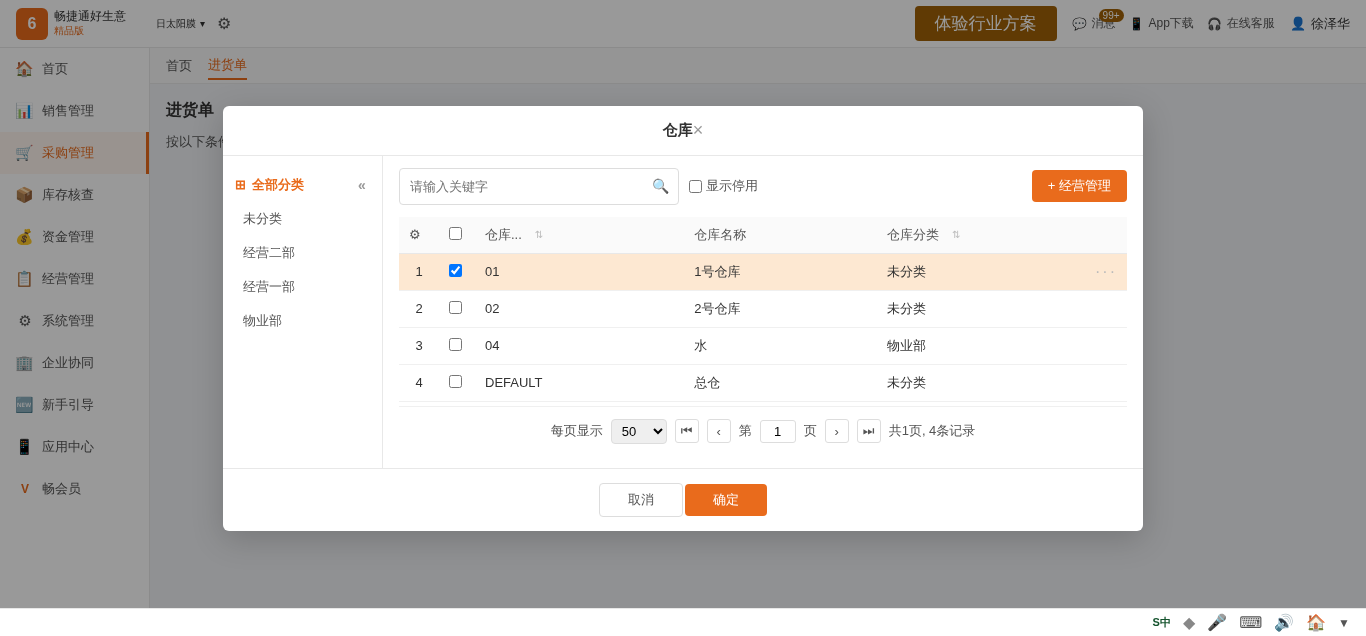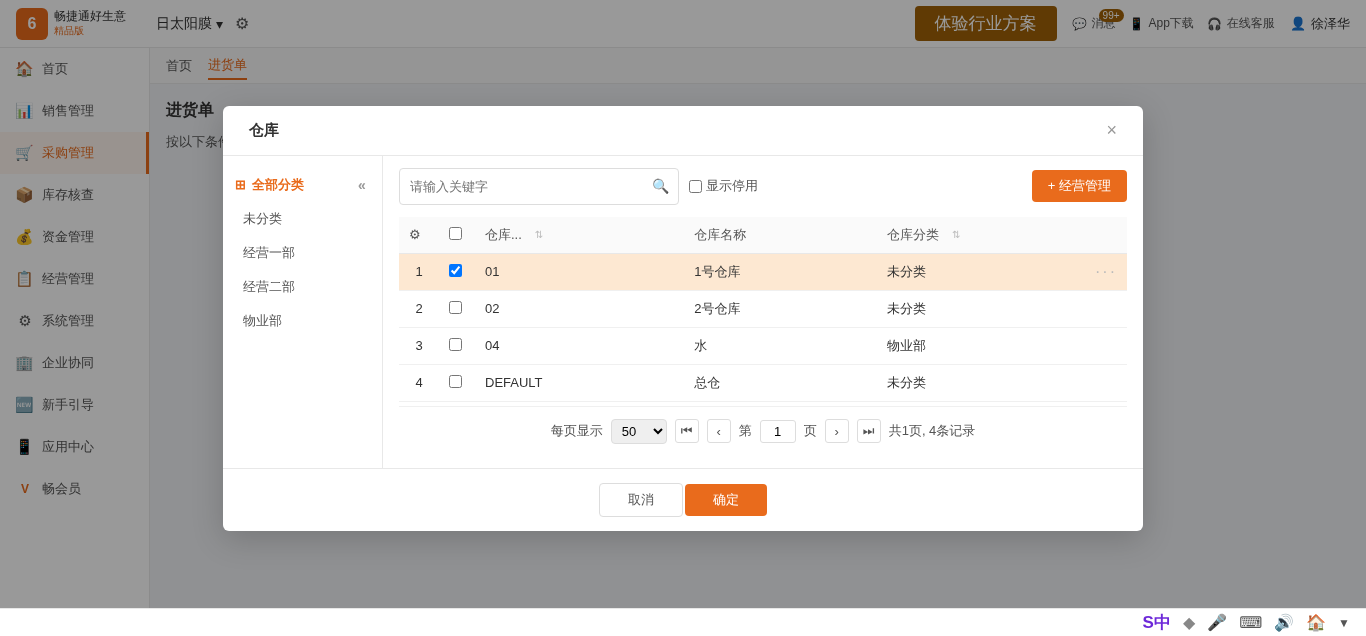--- a/index.html
+++ b/index.html
@@ -27,21 +27,21 @@
       border-radius: 6px;
       display: flex; align-items: center; justify-content: center;
       color: #fff; font-weight: bold; font-size: 16px;
     }
     .logo-text { font-size: 12px; color: #333; line-height: 1.3; }
     .logo-sub { font-size: 10px; color: #e96b1c; }
     .topbar-store {
       display: flex; align-items: center; gap: 4px;
       margin-left: 20px; cursor: pointer; color: #333;
     }
-    .topbar-store span { font-size: 14px; text-align: right; }
+    .topbar-store span { font-size: 10px; text-align: right; }
     .topbar-actions { margin-left: auto; display: flex; align-items: center; gap: 16px; }
     .btn-trial {
       background: #a16207; color: #fff; border: none;
       padding: 6px 20px; border-radius: 4px; cursor: pointer; font-size: 17px;
     }
     .topbar-icon-group { display: flex; align-items: center; gap: 14px; }
     .topbar-icon-item { display: flex; align-items: center; gap: 4px; color: #555; font-size: 12px; cursor: pointer; position: relative; }
     .badge {
       background: #a16207; color: #fff; font-size: 10px;
       padding: 1px 4px; border-radius: 8px; position: absolute; top: -6px; right: -8px;
@@ -92,21 +92,21 @@
     .dialog {
       background: #fff;
       border-radius: 6px;
       width: 920px;
       max-height: 580px;
       display: flex;
       flex-direction: column;
       box-shadow: 0 8px 32px rgba(0,0,0,0.18);
     }
     .dialog-header {
-      display: flex; align-items: center; justify-content: space-between;
+      display: flex; align-items: center; justify-content: center;
       padding: 14px 26px;
       border-bottom: 1px solid #e8e8e8;
     }
     .dialog-title { font-size: 15px; font-weight: bold; color: #333; }
     .dialog-close { cursor: pointer; color: #999; font-size: 18px; }
     .dialog-body { display: flex; flex: 1; overflow: hidden; }
 
     
     .cat-panel {
       width: 160px;
@@ -324,22 +324,22 @@
 
       <div class="cat-panel">
         <div class="cat-header">
           <div style="display:flex;align-items:center;gap:6px;">
             <span style="font-size:13px;">⊞</span>
             <span>全部分类</span>
           </div>
           <span class="collapse-btn">«</span>
         </div>
         <div class="cat-item">未分类</div>
+        <div class="cat-item">经营二部</div>
         <div class="cat-item">经营一部</div>
-        <div class="cat-item">经营二部</div>
         <div class="cat-item">物业部</div>
       </div>
 
       <div class="content-panel">
 
         <div class="search-bar">
           <div class="search-input-wrap">
             <input type="text" placeholder="请输入关键字" style="">
             <button class="search-btn">🔍</button>
           </div>
@@ -429,20 +429,20 @@
     </div>
 
     <div class="dialog-footer">
       <button class="btn-cancel">取消</button>
       <button class="btn-confirm">确定</button>
     </div>
   </div>
 </div>
 
 <div class="bottombar">
-  <span class="bottombar-icon" style="font-size:17px;font-weight:bold;color:#6d28d9;">S中</span>
+  <span class="bottombar-icon" style="font-size:11px;font-weight:bold;color:#14532d;">S中</span>
   <span class="bottombar-icon" style="color:#888;">◆</span>
   <span class="bottombar-icon" style="color:#555;">🎤</span>
   <span class="bottombar-icon" style="color:#555;">⌨</span>
   <span class="bottombar-icon" style="color:#555;">🔊</span>
   <span class="bottombar-icon" style="color:#555;">🏠</span>
   <span class="bottombar-icon" style="color:#555;font-size:12px;">▼</span>
 </div>
 
 </body></html>

